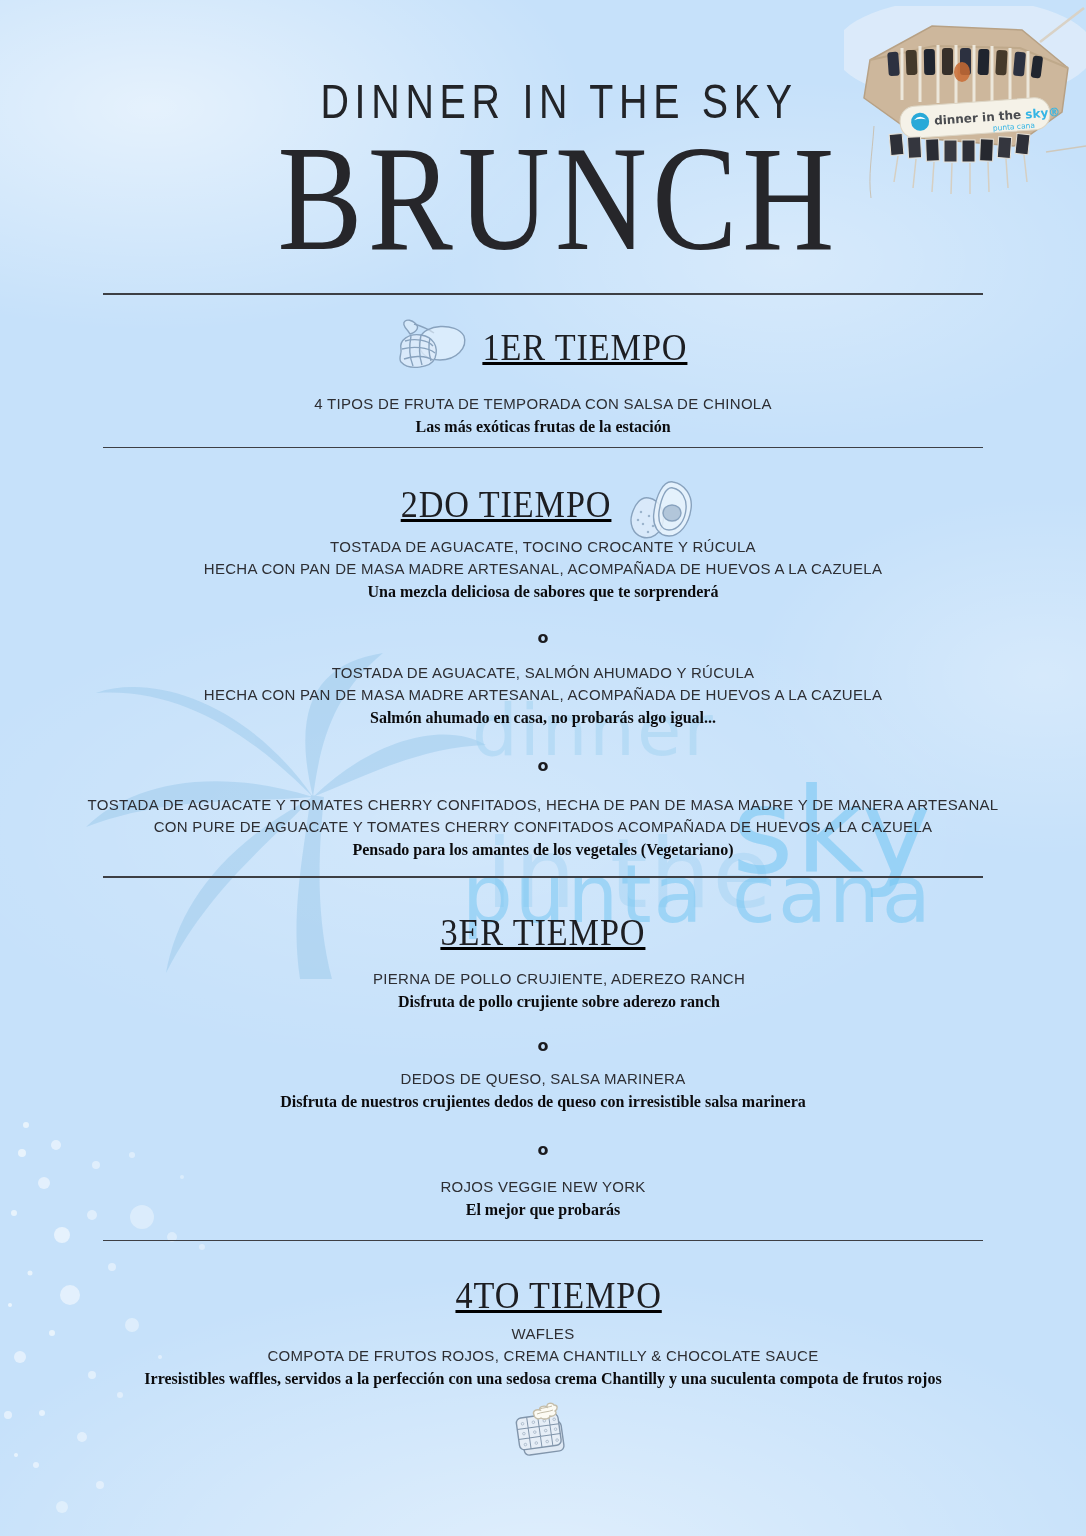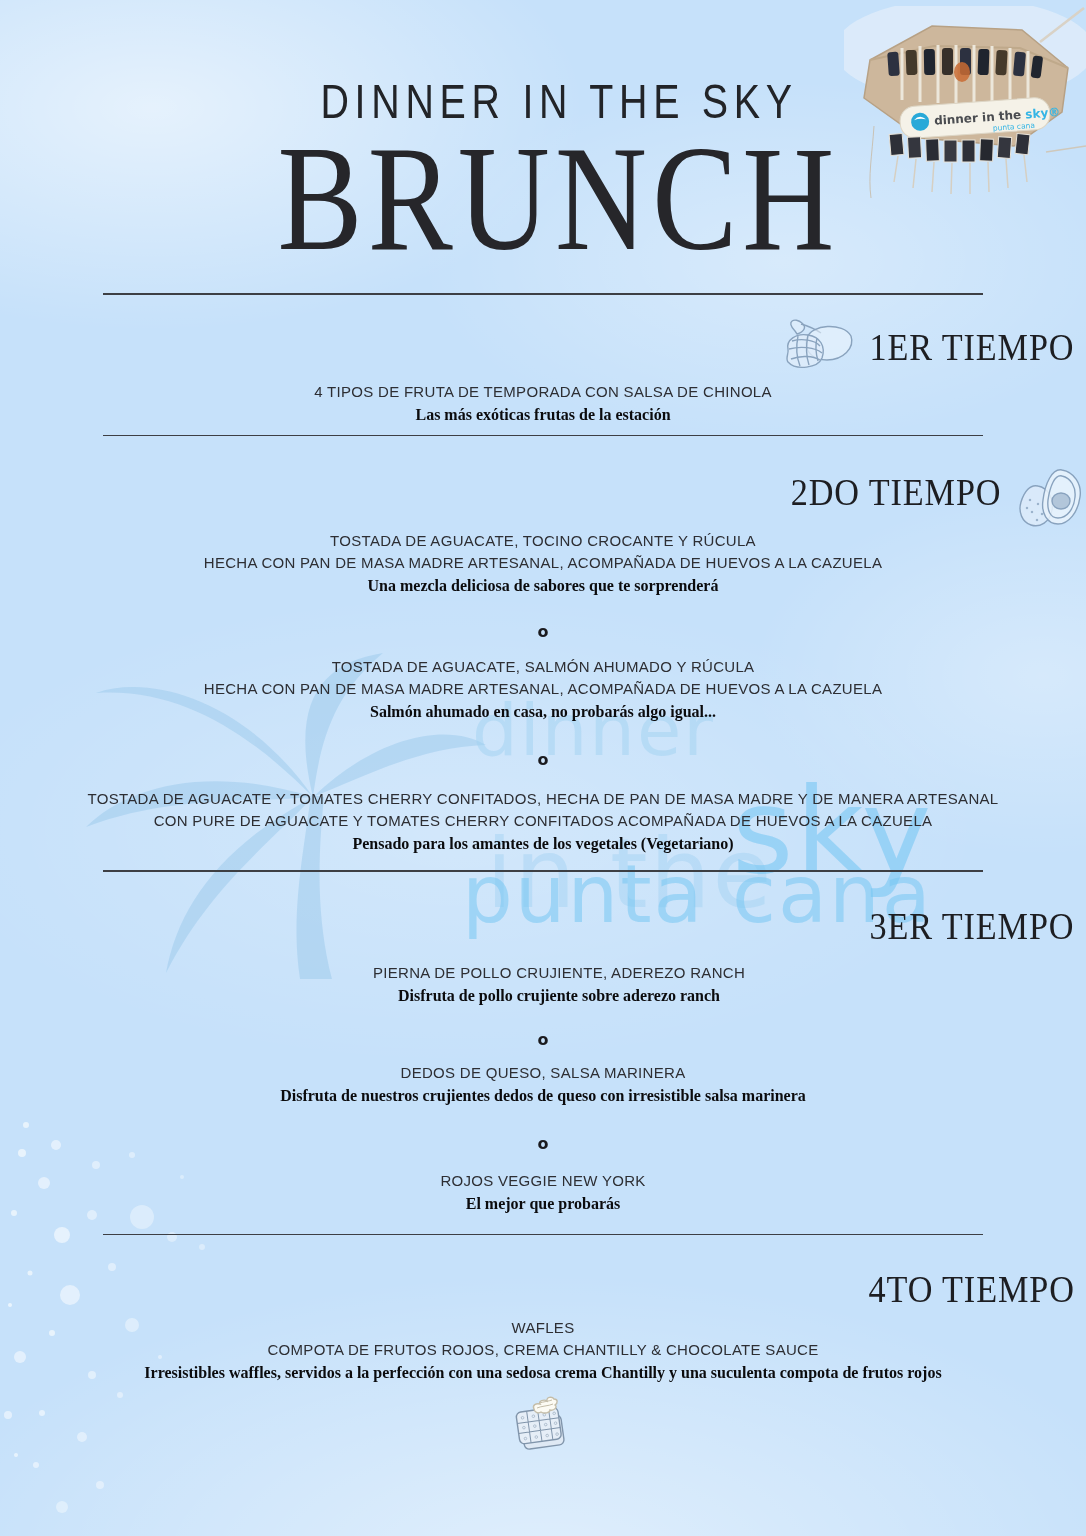--- a/index.html
+++ b/index.html
@@ -23,21 +23,21 @@
     transform:scaleX(.82);transform-origin:center;white-space:nowrap;
   }
   .title{
     display:block;margin:0;font-family:"Liberation Serif",serif;font-weight:400;
     font-size:150px;line-height:138px;letter-spacing:6px;color:#26262a;
   }
   .title-inner{display:inline-block;transform:scaleX(.85);transform-origin:center;white-space:nowrap;}
   
   .divider{width:880px;height:1.6px;background:#3d3f44;margin:0 auto;}
   
-  .headrow{display:flex;align-items:center;justify-content:flex-end;gap:1px;}
+  .headrow{display:flex;align-items:center;justify-content:center;gap:1px;text-decoration:underline;}
   .heading{
     display:inline-block;font-family:"Liberation Serif",serif;font-size:38px;
     letter-spacing:1px;color:#1d1e22;transform:scaleX(.9);transform-origin:center;white-space:nowrap;
   }
   .line{
     font-family:"Liberation Sans",sans-serif;font-size:15px;line-height:22px;
     letter-spacing:.3px;color:#2d2e33;white-space:nowrap;
   }
   .note{
     font-family:Liberation Serif, serif;font-weight:bold;font-size:16px;line-height:24px;
@@ -191,21 +191,21 @@
             <path d="M20,15 C10,5 20,1 27,7 C32,11 29,16 22,18 Z" fill="rgba(235,244,252,.5)"></path>
             <path d="M26,8 C33,10 40,13 46,17"></path>
             <path d="M32,22 C36,8 68,6 76,20 C80,32 68,44 52,44 C38,44 28,35 32,22 Z" fill="rgba(240,247,253,.55)"></path>
             <path d="M13,33 C11,24 21,17 33,19 C45,21 51,30 47,42 C43,52 21,55 13,46 C10,42 14,38 13,33 Z" fill="rgba(226,238,250,.8)"></path>
             <path d="M17,25 C27,22 40,24 45,30 M14,33 C25,30 40,31 47,37 M16,43 C26,39 38,40 45,44"></path>
             <path d="M23,20 C21,30 21,40 25,50 M33,19 C31,29 31,40 34,49 M42,22 C40,30 41,38 43,45"></path>
           </g>
         </svg>
         <span class="heading">1ER TIEMPO</span>
       </div>
-      <div class="group" style="margin-top:4px;">
+      <div class="group" style="margin-top:16px;">
         <div class="line">4 TIPOS DE FRUTA DE TEMPORADA CON SALSA DE CHINOLA</div>
         <div class="note">Las más exóticas frutas de la estación</div>
       </div>
     </section>
 
     <div class="divider" style="margin-top:8px;"></div>
 
     <section>
       <div class="headrow" style="margin-top:24px;height:64px;">
         <span class="heading">2DO TIEMPO</span>
@@ -219,21 +219,21 @@
               <circle cx="28" cy="50" r=".8"></circle>
                 <circle cx="13" cy="44" r=".8"></circle>
                 <circle cx="23" cy="56" r=".8"></circle>
             </g>
             <path d="M48,6 C60,8 68,20 66,33 C64,48 55,60 44,60 C33,60 27,49 29,36 C31,20 38,4 48,6 Z" fill="rgba(240,247,253,.85)"></path>
             <path d="M48,12 C57,14 62,23 61,33 C60,45 53,54 44,54 C36,54 33,46 34,36 C36,22 41,10 48,12 Z"></path>
             <ellipse cx="47" cy="37" rx="9" ry="8" fill="rgba(126,152,180,.55)"></ellipse>
           </g>
         </svg>
       </div>
-      <div class="group" style="margin-top:6px;">
+      <div class="group" style="">
         <div class="line">TOSTADA DE AGUACATE, TOCINO CROCANTE Y RÚCULA</div>
         <div class="line">HECHA CON PAN DE MASA MADRE ARTESANAL, ACOMPAÑADA DE HUEVOS A LA CAZUELA</div>
         <div class="note">Una mezcla deliciosa de sabores que te sorprenderá</div>
       </div>
       <div class="sep" style="margin:24px 0 14px;">o</div>
       <div class="group">
         <div class="line">TOSTADA DE AGUACATE, SALMÓN AHUMADO Y RÚCULA</div>
         <div class="line">HECHA CON PAN DE MASA MADRE ARTESANAL, ACOMPAÑADA DE HUEVOS A LA CAZUELA</div>
         <div class="note">Salmón ahumado en casa, no probarás algo igual...</div>
       </div>

